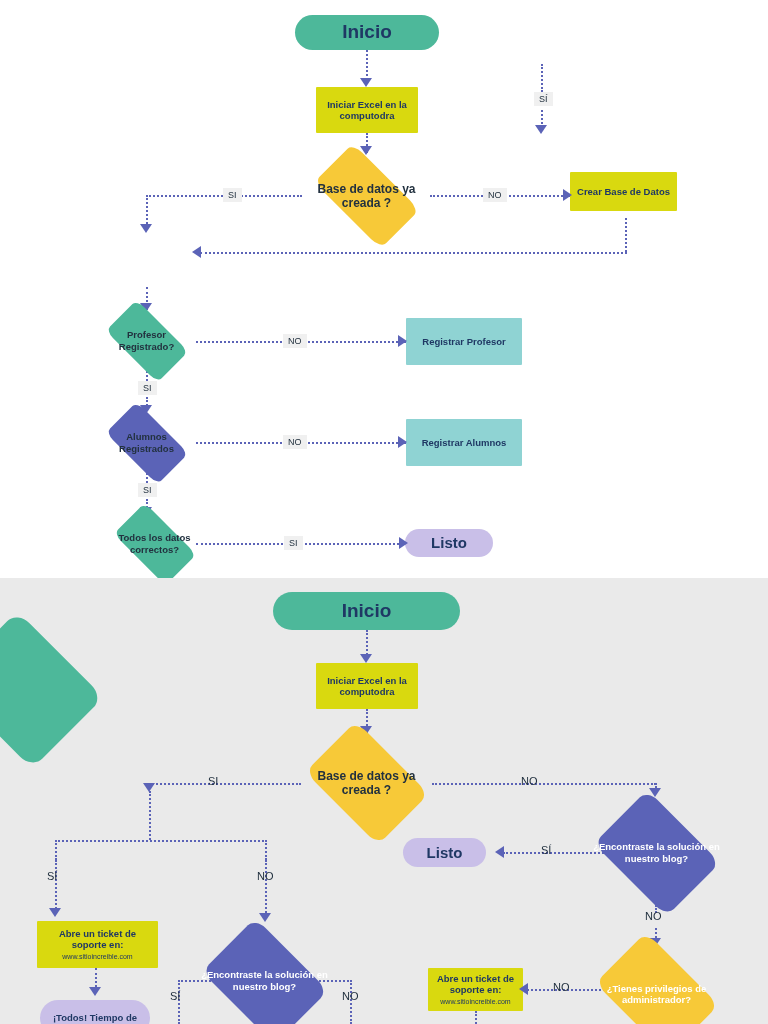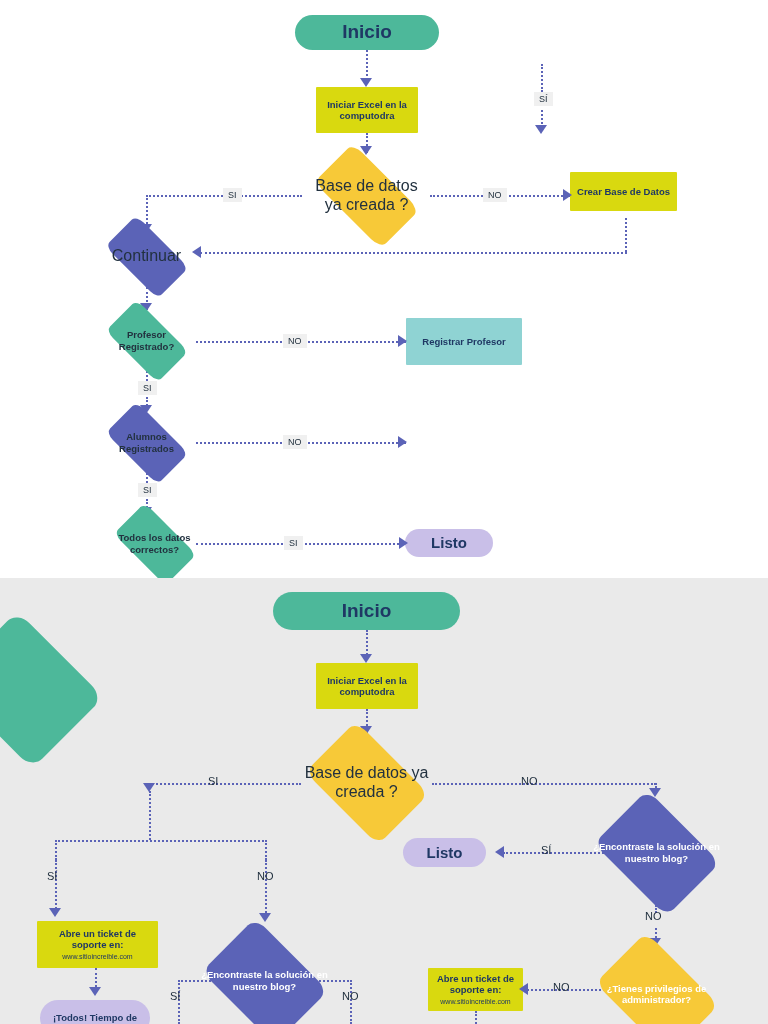--- a/index.html
+++ b/index.html
@@ -50,21 +50,21 @@
   .c-aqua   { background: #8fd3d3; --fill: #8fd3d3; }
   .c-lilac  { background: #c9bfe8; --fill: #c9bfe8; }
 
   .t-navy  { color: #1f3864; }
   .t-dark  { color: #22313f; }
   .t-white { color: #ffffff; }
 
   .f-title   { font-size: 19px; font-weight: bold; }
   .f-bold-sm { font-size: 9.5px; font-weight: bold; }
   .f-reg-sm  { font-size: 9.5px; font-weight: bold; }
-  .f-mid     { font-size: 16px; font-weight: normal; }
+  .f-mid     { font-size: 12px; font-weight: bold; }
   .f-listo   { font-size: 15px; font-weight: bold; }
   .f-url     { font-size: 7px; font-weight: normal; display:block; margin-top:2px;}
   .f-annot   { font-size: 10px; font-weight: normal; line-height: 1.35; }
 
   
   .conn { position: absolute; z-index: 0; }
   .conn-h {
     height: 0;
     border-top: 2px dotted #5b63b7;
   }
@@ -126,23 +126,20 @@
     <div class="elabel" style="left:483px; top:188px;">NO</div>
     <div class="arrow arrow-right" style="left:563px; top:189px;"></div>
 
     <div class="node rect c-yellow" style="left:570px; top:172px; width:107px; height:39px;">
       <span class="txt f-bold-sm t-navy">Crear Base de Datos</span>
     </div>
     <div class="conn conn-v" style="left:625px; top:218px; height:34px;"></div>
     <div class="conn conn-h" style="left:200px; top:252px; width:427px;"></div>
     <div class="arrow arrow-left" style="left:192px; top:246px;"></div>
 
-    <div class="node diamond c-blue" style="left:95px; top:226px; width:103px; height:61px;">
-      <span class="txt f-mid t-dark">Continuar</span>
-    </div>
     <div class="conn conn-v" style="left:146px; top:287px; height:23px;"></div>
     <div class="arrow arrow-down" style="left:140px; top:303px;"></div>
 
     <div class="node diamond c-green" style="left:96px; top:310px; width:101px; height:61px;">
       <span class="txt f-reg-sm t-dark">Profesor Registrado?</span>
     </div>
     <div class="conn conn-h" style="left:196px; top:341px; width:210px;"></div>
     <div class="elabel" style="left:283px; top:334px;">NO</div>
     <div class="arrow arrow-right" style="left:398px; top:335px;"></div>
 
@@ -155,20 +152,23 @@
     <div class="conn conn-v" style="left:146px; top:397px; height:12px;"></div>
     <div class="arrow arrow-down" style="left:140px; top:405px;"></div>
 
     <div class="node diamond c-blue" style="left:96px; top:412px; width:101px; height:61px;">
       <span class="txt f-reg-sm t-dark">Alumnos Registrados</span>
     </div>
     <div class="conn conn-h" style="left:196px; top:442px; width:210px;"></div>
     <div class="elabel" style="left:283px; top:435px;">NO</div>
     <div class="arrow arrow-right" style="left:398px; top:436px;"></div>
 
+    <div class="node rect c-aqua" style="left:406px; top:419px; width:116px; height:47px;">
+      <span class="txt f-bold-sm t-navy">Registrar Alumnos</span>
+    </div>
 
     <div class="conn conn-v" style="left:146px; top:473px; height:10px;"></div>
     <div class="elabel" style="left:138px; top:483px;">SI</div>
     <div class="conn conn-v" style="left:146px; top:499px; height:12px;"></div>
     <div class="arrow arrow-down" style="left:140px; top:507px;"></div>
 
     <div class="node diamond c-green" style="left:104px; top:513px; width:101px; height:61px;">
       <span class="txt f-reg-sm t-dark">Todos los datos correctos?</span>
     </div>
     <div class="conn conn-h" style="left:196px; top:543px; width:211px;"></div>

